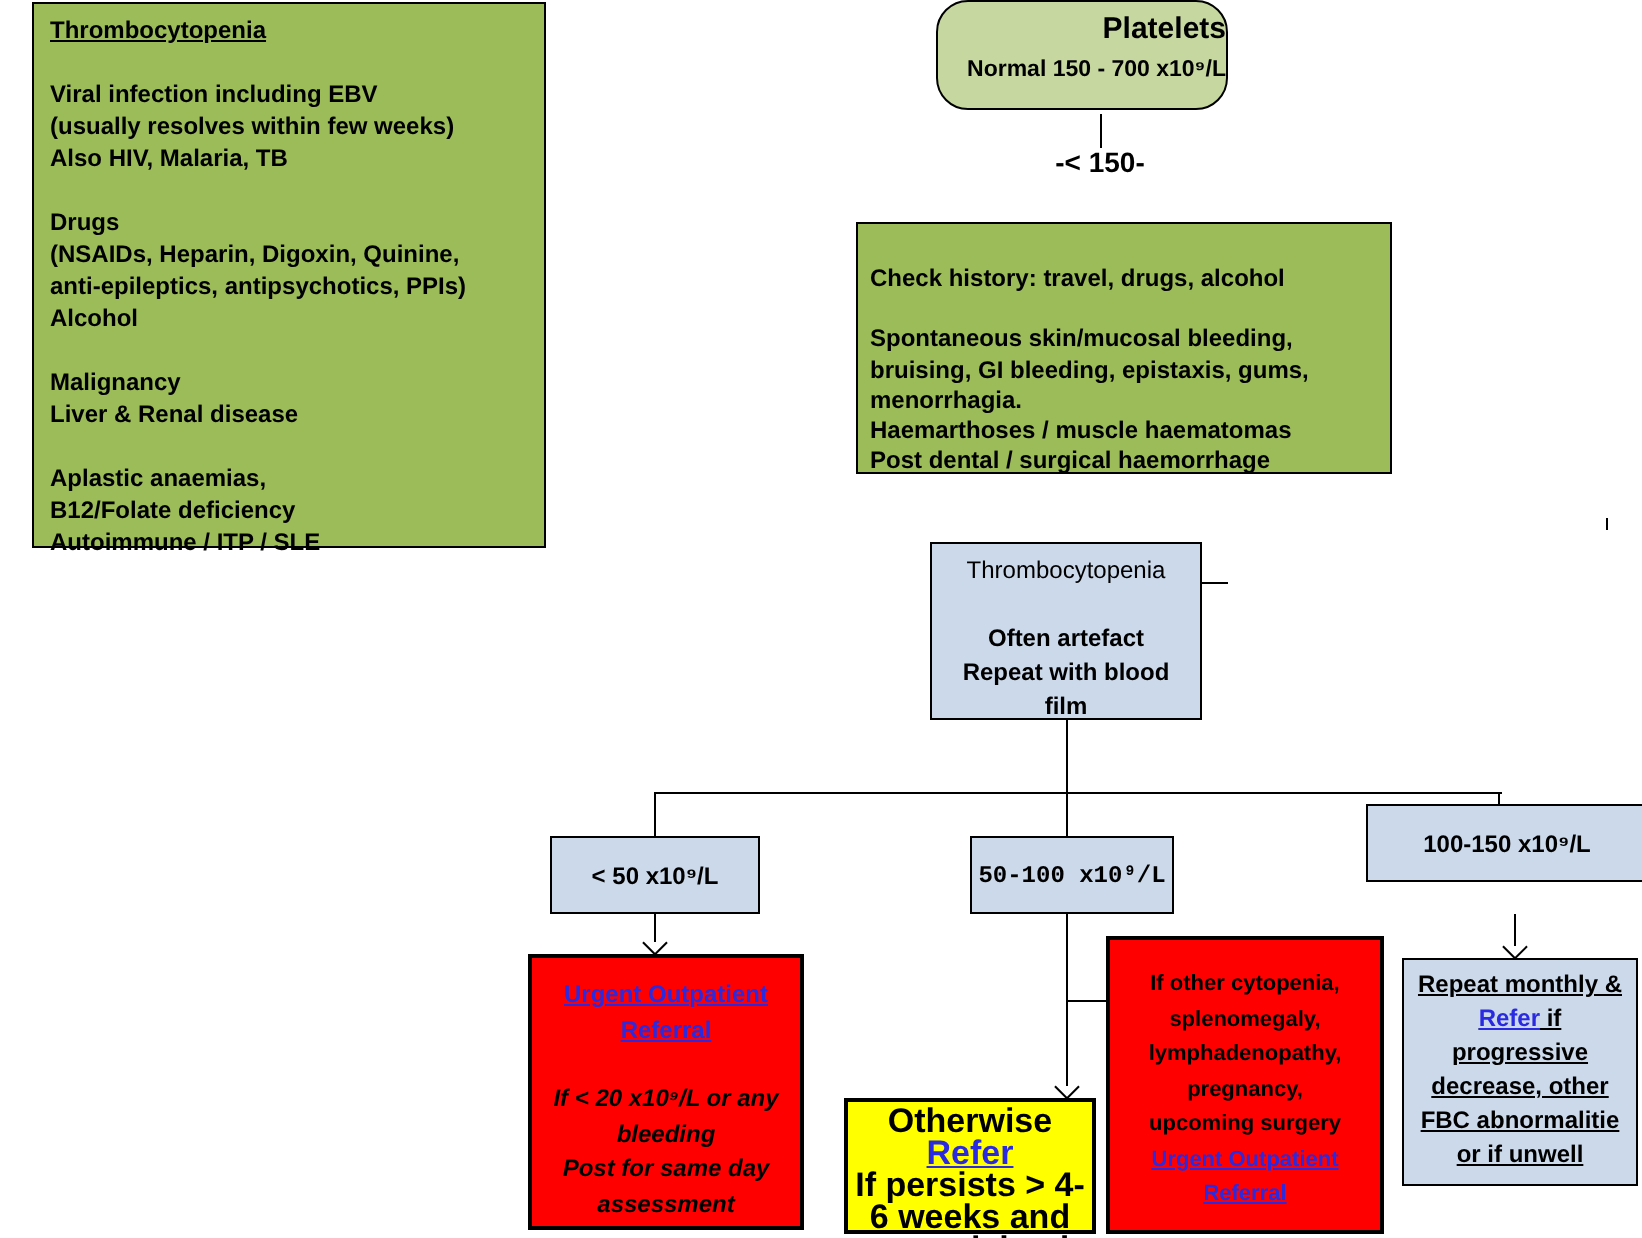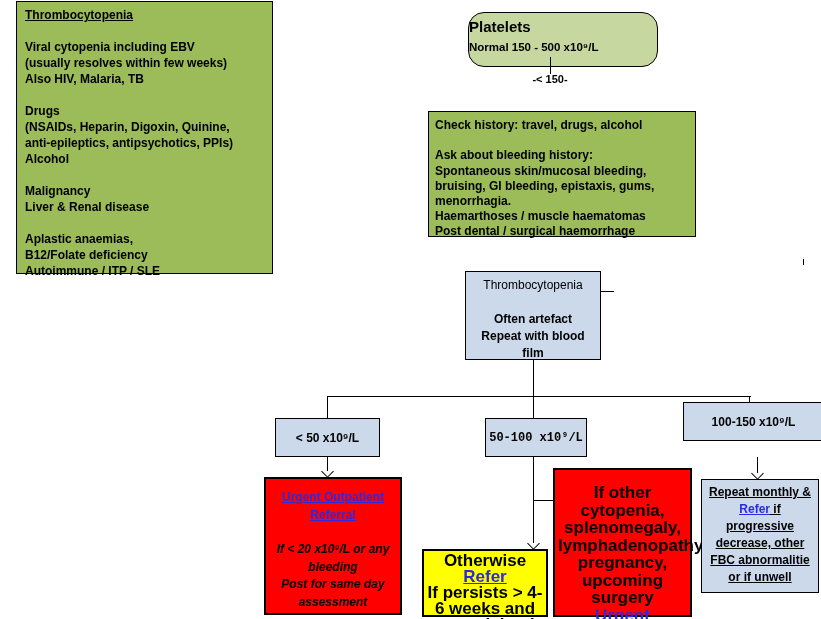--- a/index.html
+++ b/index.html
@@ -10,31 +10,31 @@
   }
   .box { position:absolute; box-sizing:border-box; border:1.5px solid #000; font-weight:bold; }
 
   
   #causes { left:16px; top:1px; width:257px; height:273px; background:var(--olive,#9CBB59);
             font-size:12px; line-height:16px; padding:5px 8px; }
   #causes .title { text-decoration:underline; min-height:16px; }
   #causes .row { min-height:16px; }
 
   
-  #platelets { left:468px; top:12px; width:190px; height:55px; background:var(--olive_light,#C6D79F);
-               border-radius:16px; text-align:left; }
+  #platelets { left:468px; top:0; width:146px; height:55px; background:var(--olive_light,#C6D79F);
+               border-radius:16px; text-align:right; }
   #platelets .pt { font-size:15px; margin-top:5px; }
   #platelets .pr { font-size:11.5px; margin-top:6px; }
 
   #lbl150 { position:absolute; left:495px; top:73px; width:110px; text-align:center;
-            font-weight:bold; font-size:11px; }
+            font-weight:bold; font-size:14px; }
 
   
   #history { left:428px; top:111px; width:268px; height:126px; background:var(--olive,#9CBB59);
-             border-width:1.2px; font-size:12px; line-height:15.2px; padding:6px 6px; }
+             border-width:1.2px; font-size:12px; line-height:15.2px; padding:20px 6px; }
   #history .row { min-height:15.2px; }
 
   
   #artefact { left:465px; top:271px; width:136px; height:89px; background:var(--blue_fill,#CBD9EA);
               border-width:1.2px; text-align:center; font-size:12px; line-height:17px; padding:5px 10px 0; }
   #artefact .reg { font-weight:normal; }
   .sp17 { height:17px; }
 
   
   .bbox { background:var(--blue_fill,#CBD9EA); border:1.2px solid #000; text-align:center;
@@ -43,21 +43,21 @@
   #b2 { left:485px; top:418px; width:102px; height:39px;font-family:Liberation Mono, monospace; }
   #b3 { left:683px; top:402px; width:141px; height:39px; }
 
   
   #redlow { left:264px; top:477px; width:138px; height:138px; background:var(--red_fill,#FF0000);
             border-width:2.5px; text-align:center; font-size:12px; line-height:17.5px; padding:10px 4px 0; }
   #redlow .it { font-style:italic; margin-top:17px; }
   #yellowbox { left:422px; top:549px; width:126px; height:68px; background:var(--yellow_fill,#FFFF00);
                border-width:2px; text-align:center; font-size:17px; line-height:16px; padding:2px 2px 0; }
   #redmid { left:553px; top:468px; width:139px; height:149px; background:var(--red_fill,#FF0000);
-            border-width:2px; text-align:center; font-size:17px; line-height:17.5px; padding:14px 3px 0; }
+            border-width:2px; text-align:center; font-size:11px; line-height:17.5px; padding:14px 3px 0; }
   #bluemon { left:701px; top:479px; width:118px; height:114px; background:var(--blue_fill,#CBD9EA);
              text-align:center; font-size:12px; line-height:17px; padding:4px 4px 0;text-decoration:underline; }
 
   .link { color:var(--link_blue,#2A2AE0); text-decoration:underline; }
 
   
   .vl { position:absolute; width:1.4px; background:#000; }
   .hl { position:absolute; height:1.4px; background:#000; }
   #cn-plate { left:550px; top:57px;  height:17px; }
   #stub     { left:601px; top:291px; width:13px; }
@@ -78,49 +78,48 @@
   #ah3 { left:753px; top:469px; }
 </style>
 </head>
 <body>
 
 <div class="canvas">
 
   <div class="box" id="causes">
     <div class="title">Thrombocytopenia</div>
     <div class="row"></div>
-    <div class="row">Viral cytopenia including EBV</div>
+    <div class="row">Viral infection including EBV</div>
     <div class="row">(usually resolves within few weeks)</div>
     <div class="row">Also HIV, Malaria, TB</div>
     <div class="row"></div>
     <div class="row">Drugs</div>
     <div class="row">(NSAIDs, Heparin, Digoxin, Quinine,</div>
     <div class="row">anti-epileptics, antipsychotics, PPIs)</div>
     <div class="row">Alcohol</div>
     <div class="row"></div>
     <div class="row">Malignancy</div>
     <div class="row">Liver &amp; Renal disease</div>
     <div class="row"></div>
     <div class="row">Aplastic anaemias,</div>
     <div class="row">B12/Folate deficiency</div>
     <div class="row">Autoimmune / ITP / SLE</div>
   </div>
 
   <div class="box" id="platelets">
     <div class="pt">Platelets</div>
-    <div class="pr">Normal 150 - 500 x10⁹/L</div>
+    <div class="pr">Normal 150 - 700 x10⁹/L</div>
   </div>
 
   <div class="vl" id="cn-plate"></div>
   <div id="lbl150">-&lt; 150-</div>
 
   <div class="box" id="history">
     <div class="row">Check history: travel, drugs, alcohol</div>
     <div class="row"></div>
-    <div class="row">Ask about bleeding history:</div>
     <div class="row">Spontaneous skin/mucosal bleeding,</div>
     <div class="row">bruising, GI bleeding, epistaxis, gums,</div>
     <div class="row">menorrhagia.</div>
     <div class="row">Haemarthoses / muscle haematomas</div>
     <div class="row">Post dental / surgical haemorrhage</div>
   </div>
 
   <div class="box" id="artefact">
     <div class="reg">Thrombocytopenia</div>
     <div class="sp17"></div>

